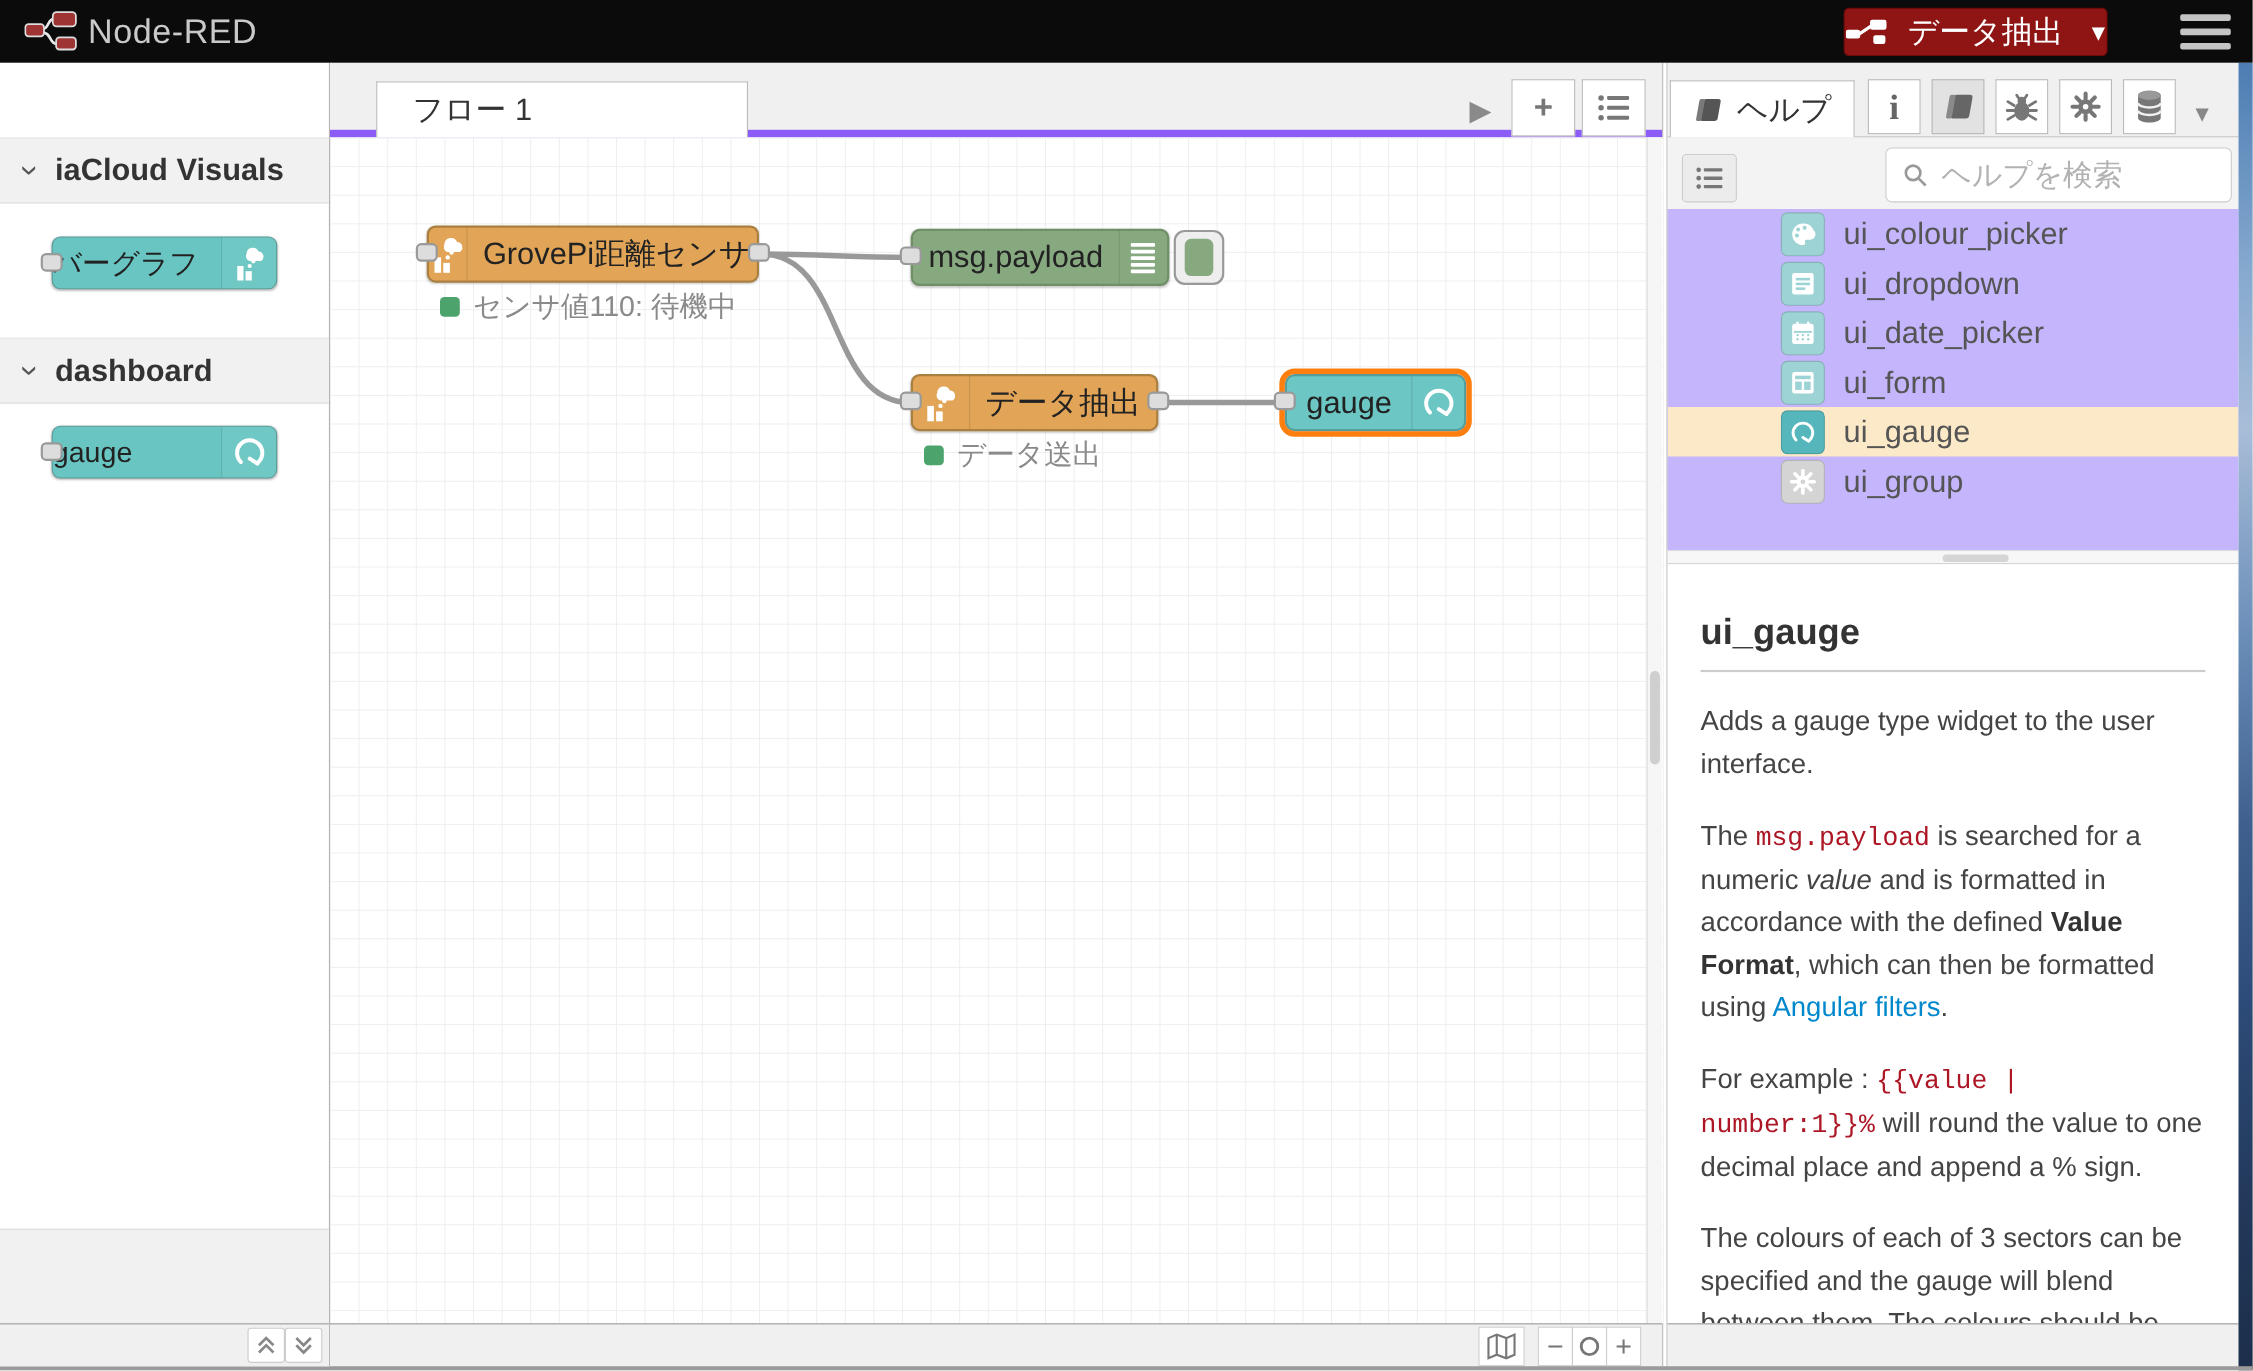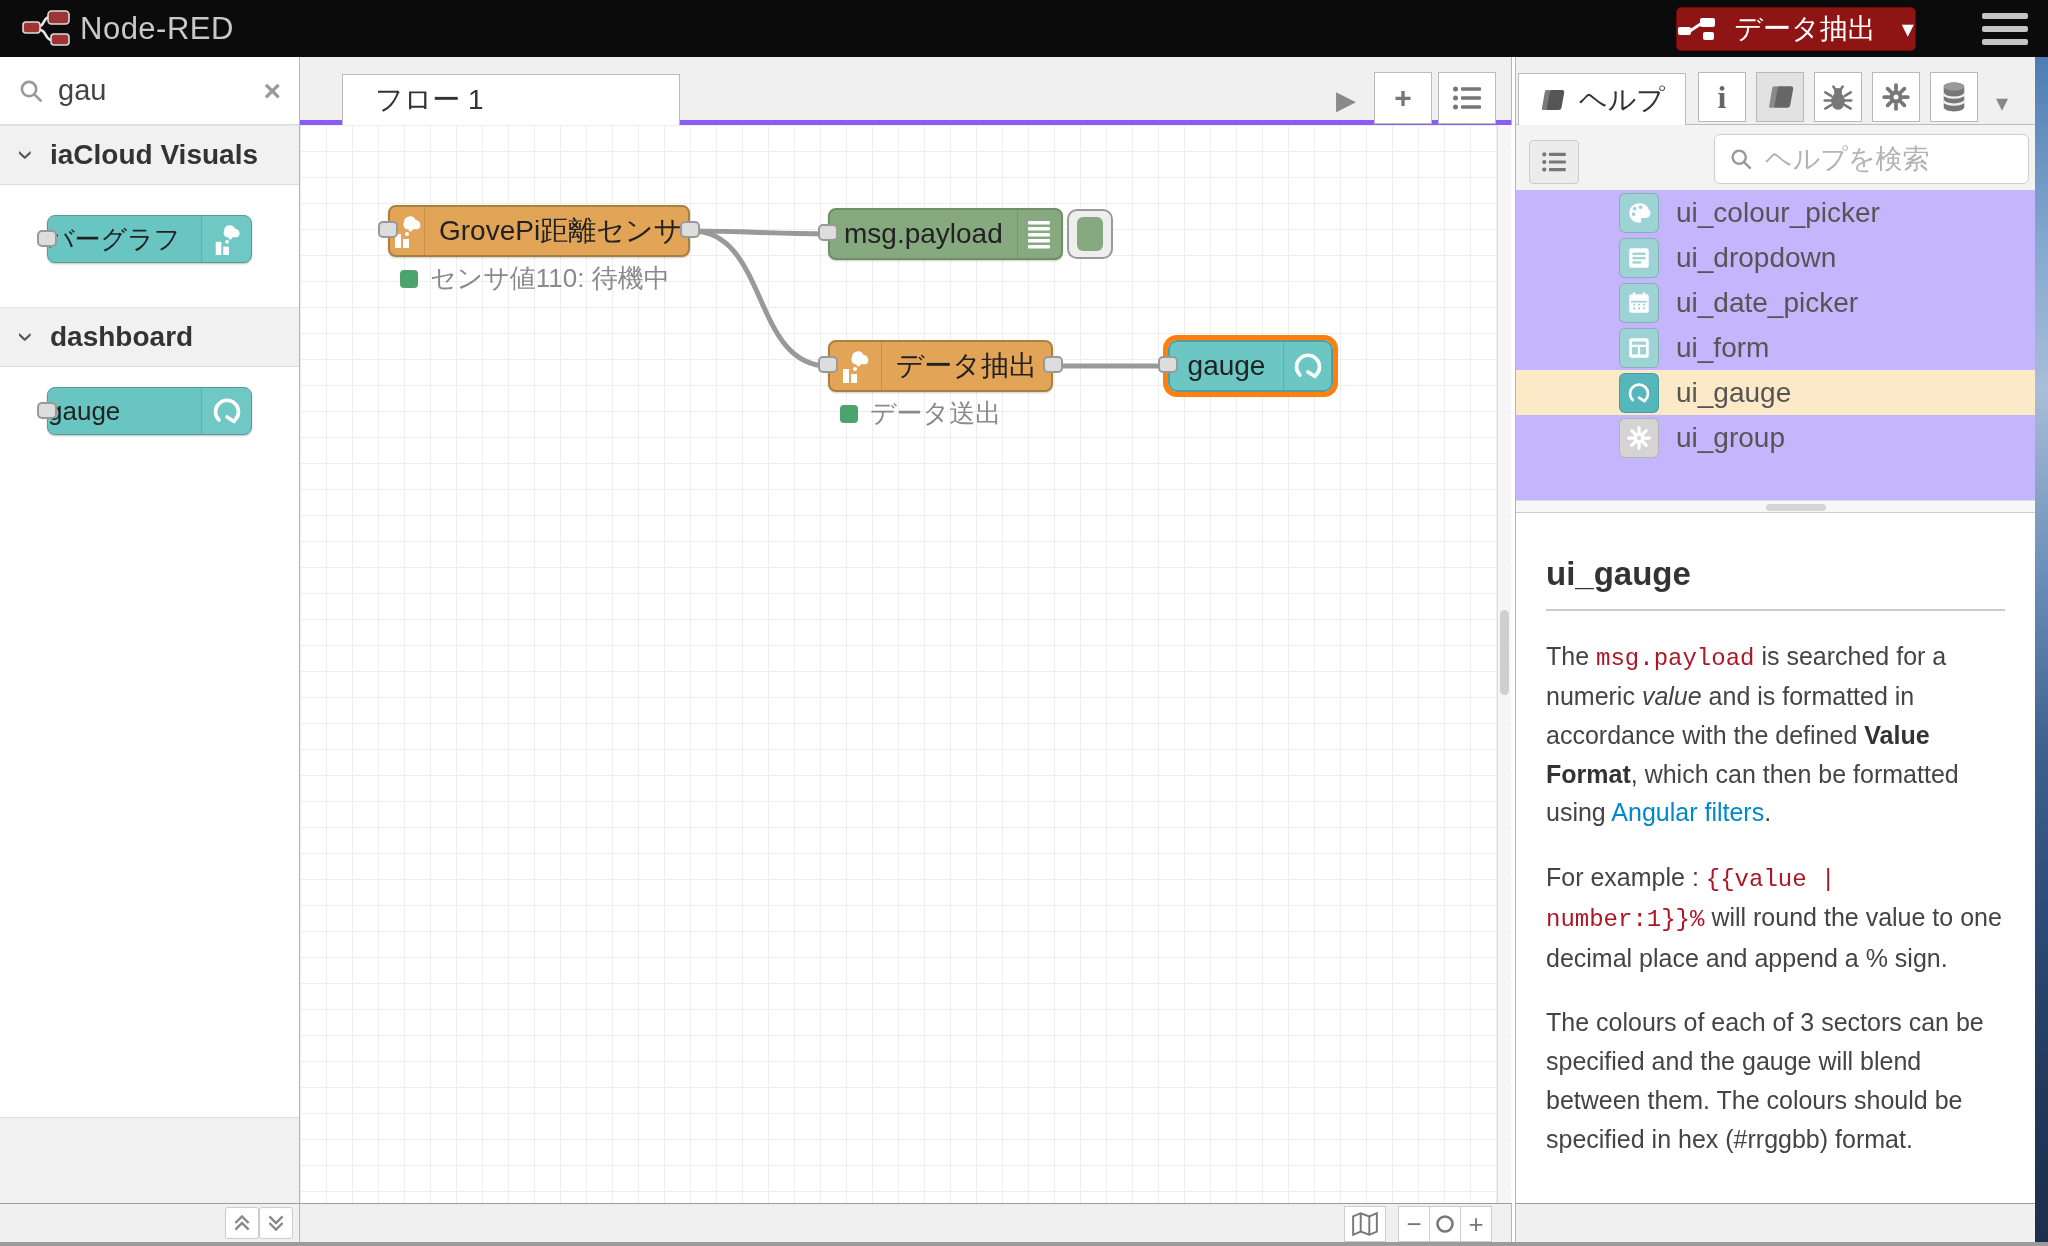--- a/index.html
+++ b/index.html
@@ -29,21 +29,21 @@
   .pal-node { position:absolute; left:47px; width:205px; height:48px; border-radius:8px; background:#68c5c2; border:1.5px solid #5a9a98; box-shadow:0 1px 2px rgba(0,0,0,.25); display:flex; align-items:center; cursor:grab; }
   .pal-node .body-lbl { flex:1; font-size:26px; color:#222; }
   .pal-node .iconbox { width:50px; align-self:stretch; border-left:1px solid rgba(0,0,0,.12); background:rgba(255,255,255,.06); display:flex; align-items:center; justify-content:center; }
   .pal-node .port { position:absolute; left:-11px; top:50%; margin-top:-9px; width:20px; height:17px; background:#ddd; border:2px solid #999; border-radius:5px; }
   .sidebar-lower { position:absolute; left:0; top:1060px; width:100%; height:86px; background:#f1f1f1; border-top:1px solid #ddd; }
   .sidebar-footer { position:absolute; left:0; top:1146px; width:100%; height:39px; background:#f0f0f0; border-top:1px solid #9b9b9b; }
   .pal-foot-btn { position:absolute; top:3px; width:34px; height:32px; background:#fff; border:1px solid #ccc; border-radius:3px; display:flex; align-items:center; justify-content:center; cursor:pointer; }
 
   
   .canvas { position:absolute; left:300px; top:57px; width:1212px; height:1185px; background:#fff; border-right:1px solid #b5b5b5; }
-  .tabbar { position:absolute; left:0; top:0; width:100%; height:68px; background:#f0f0f0; border-bottom:5px solid #8b5cf6; }
+  .tabbar { position:absolute; left:0; top:0; width:100%; height:68px; background:#f0f0f0; border-bottom:7px solid #8b5cf6; }
   .flow-tab { position:absolute; left:42px; top:17px; width:338px; height:51px; background:#fff; border:1px solid #bbb; border-bottom:none; font-size:28px; color:#333; line-height:49px; padding-left:32px; cursor:pointer; }
   .tab-ctl { position:absolute; top:15px; width:58px; height:52px; background:#fff; border:1px solid #bbb; display:flex; align-items:center; justify-content:center; color:#777; font-size:30px; cursor:pointer; }
   .tab-scroll { position:absolute; top:28px; left:1036px; color:#8a8a8a; font-size:26px; cursor:pointer; }
   .grid { position:absolute; left:0; top:68px; width:1212px; height:1078px; background:#fff;
           background-image:linear-gradient(to right,#eee 1px,transparent 1px),linear-gradient(to bottom,#eee 1px,transparent 1px);
           background-size:26px 26px; }
   .vscroll { position:absolute; right:0; top:68px; width:14px; height:1078px; background:#f6f6f6; border-left:1px solid #ddd; }
   .vscroll .thumb { position:absolute; left:2px; top:485px; width:9px; height:85px; background:#cfcfcf; border-radius:5px; }
   .canvas-footer { position:absolute; left:0; top:1146px; width:100%; height:39px; background:#f0f0f0; border-top:1px solid #9b9b9b; }
   .cf-btn { position:absolute; top:2px; height:36px; background:#fff; border:1px solid #ccc; display:flex; align-items:center; justify-content:center; color:#777; font-size:26px; cursor:pointer; }
@@ -127,28 +127,20 @@
       <span class="deploy-caret">▾</span>
     </div>
     <div class="menu-btn">
       <i></i>
         <i></i>
         <i></i>
     </div>
   </div>
 
   <div class="sidebar">
-    <div class="pal-search">
-      <svg class="q" width="26" height="26" viewBox="0 0 20 20" fill="none" stroke="#999" stroke-width="2">
-        <circle cx="8.5" cy="8.5" r="5.5"></circle>
-          <line x1="12.8" y1="12.8" x2="18" y2="18"></line>
-      </svg>
-      <span class="val">gau</span>
-      <span class="clear"><span>×</span></span>
-    </div>
 
     <div class="pal-cat" style="top:68px;">
       <span class="chev">›</span>
       <span class="cat-lbl">iaCloud Visuals</span>
     </div>
     <div class="pal-node" style="top:158px;">
       <span class="port"></span>
       <span class="body-lbl">バーグラフ</span>
       <span class="iconbox">
         <svg width="32" height="38" viewBox="0 0 34 40">
@@ -488,20 +480,21 @@
         </span>
         <span class="nname">ui_group</span>
       </div>
     </div>
     <div class="hscroll">
         <span class="thumb"></span>
       </div>
 
     <div class="help-body">
       <h1>ui_gauge</h1>
+      <p><span>Adds a gauge type widget to the user interface.</span></p>
       <p><span>The </span><span class="code">msg.payload</span><span> is searched for a numeric </span><span class="hi">value</span><span> and is formatted in accordance with the defined </span><span class="hb">Value Format</span><span>, which can then be formatted using </span><a class="hlink">Angular filters</a><span>.</span></p>
       <p><span>For example : </span><span class="code">{{value | number:1}}%</span><span> will round the value to one decimal place and append a % sign.</span></p>
       <p><span>The colours of each of 3 sectors can be specified and the gauge will blend between them. The colours should be specified in hex (#rrggbb) format.</span></p>
 
     </div>
 
     <div class="rp-footer"></div>
   </div>
 
   <div class="wallpaper"></div>

